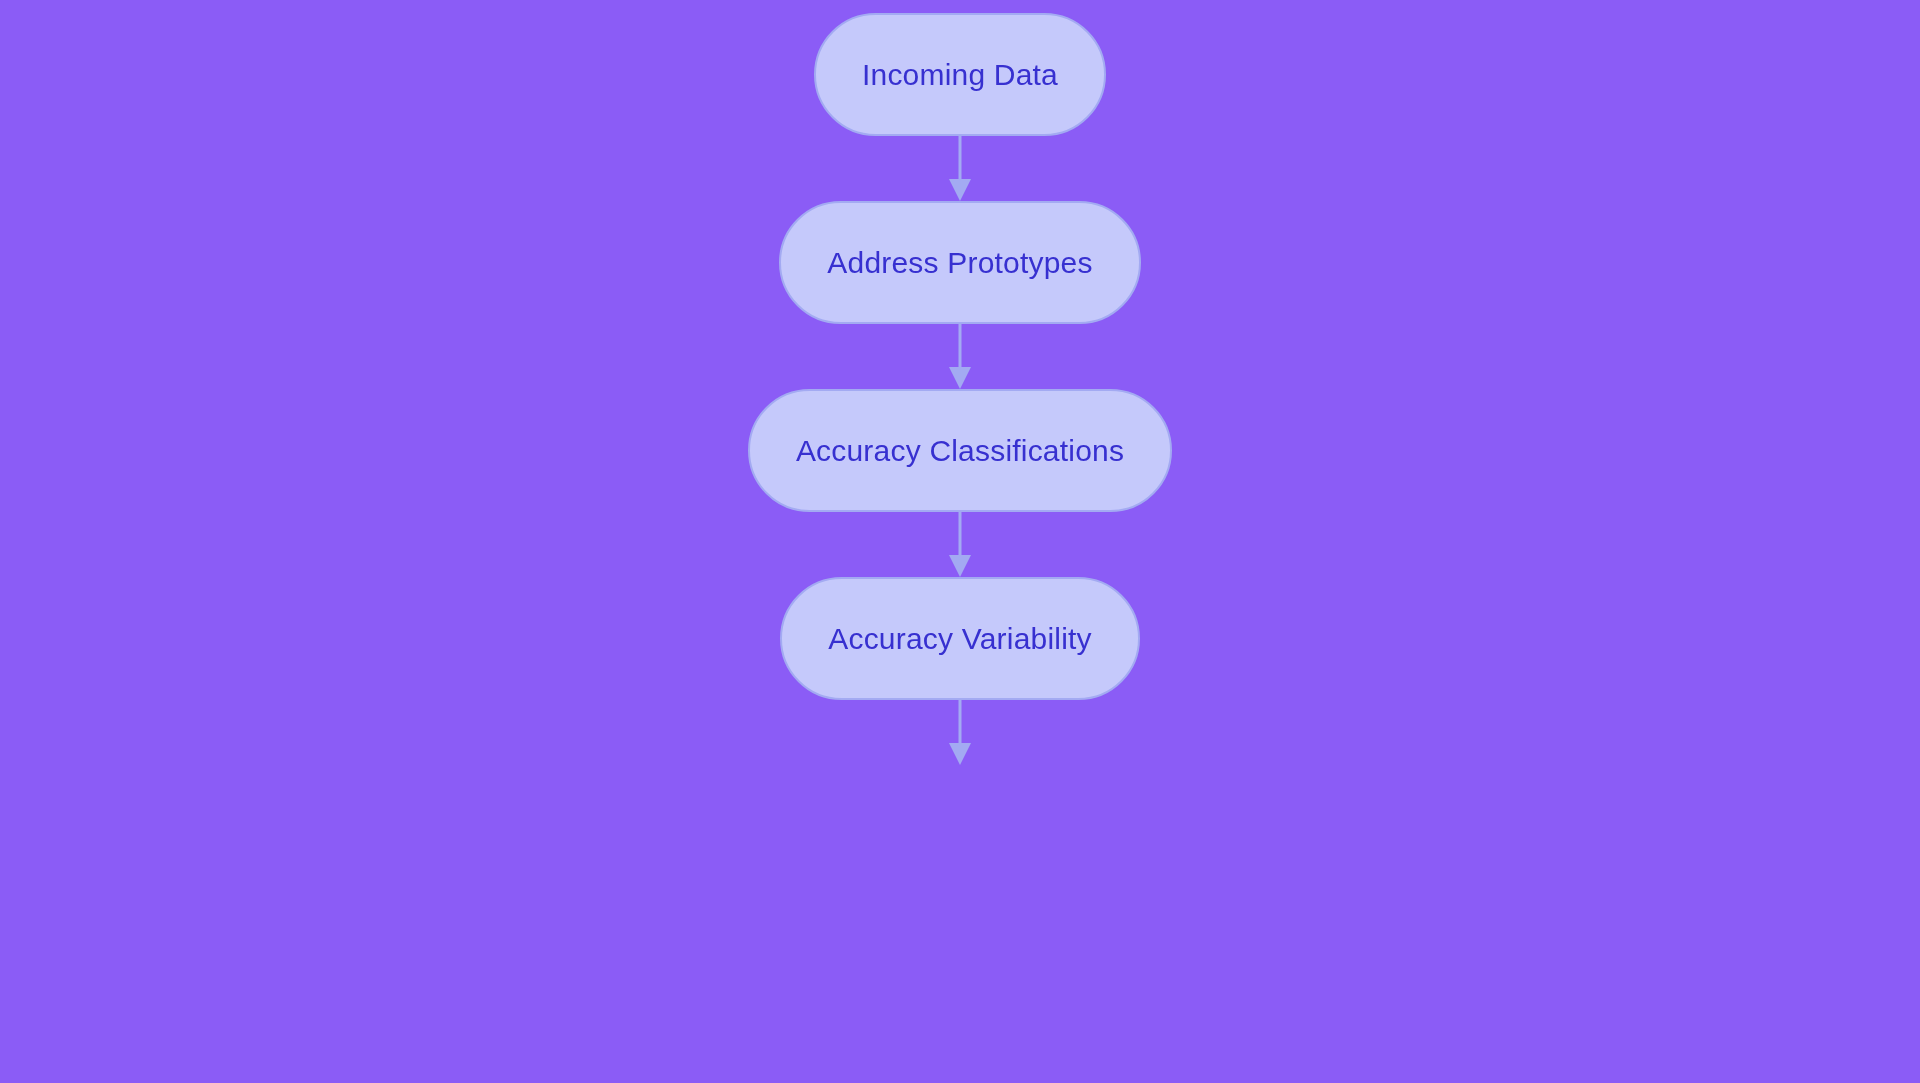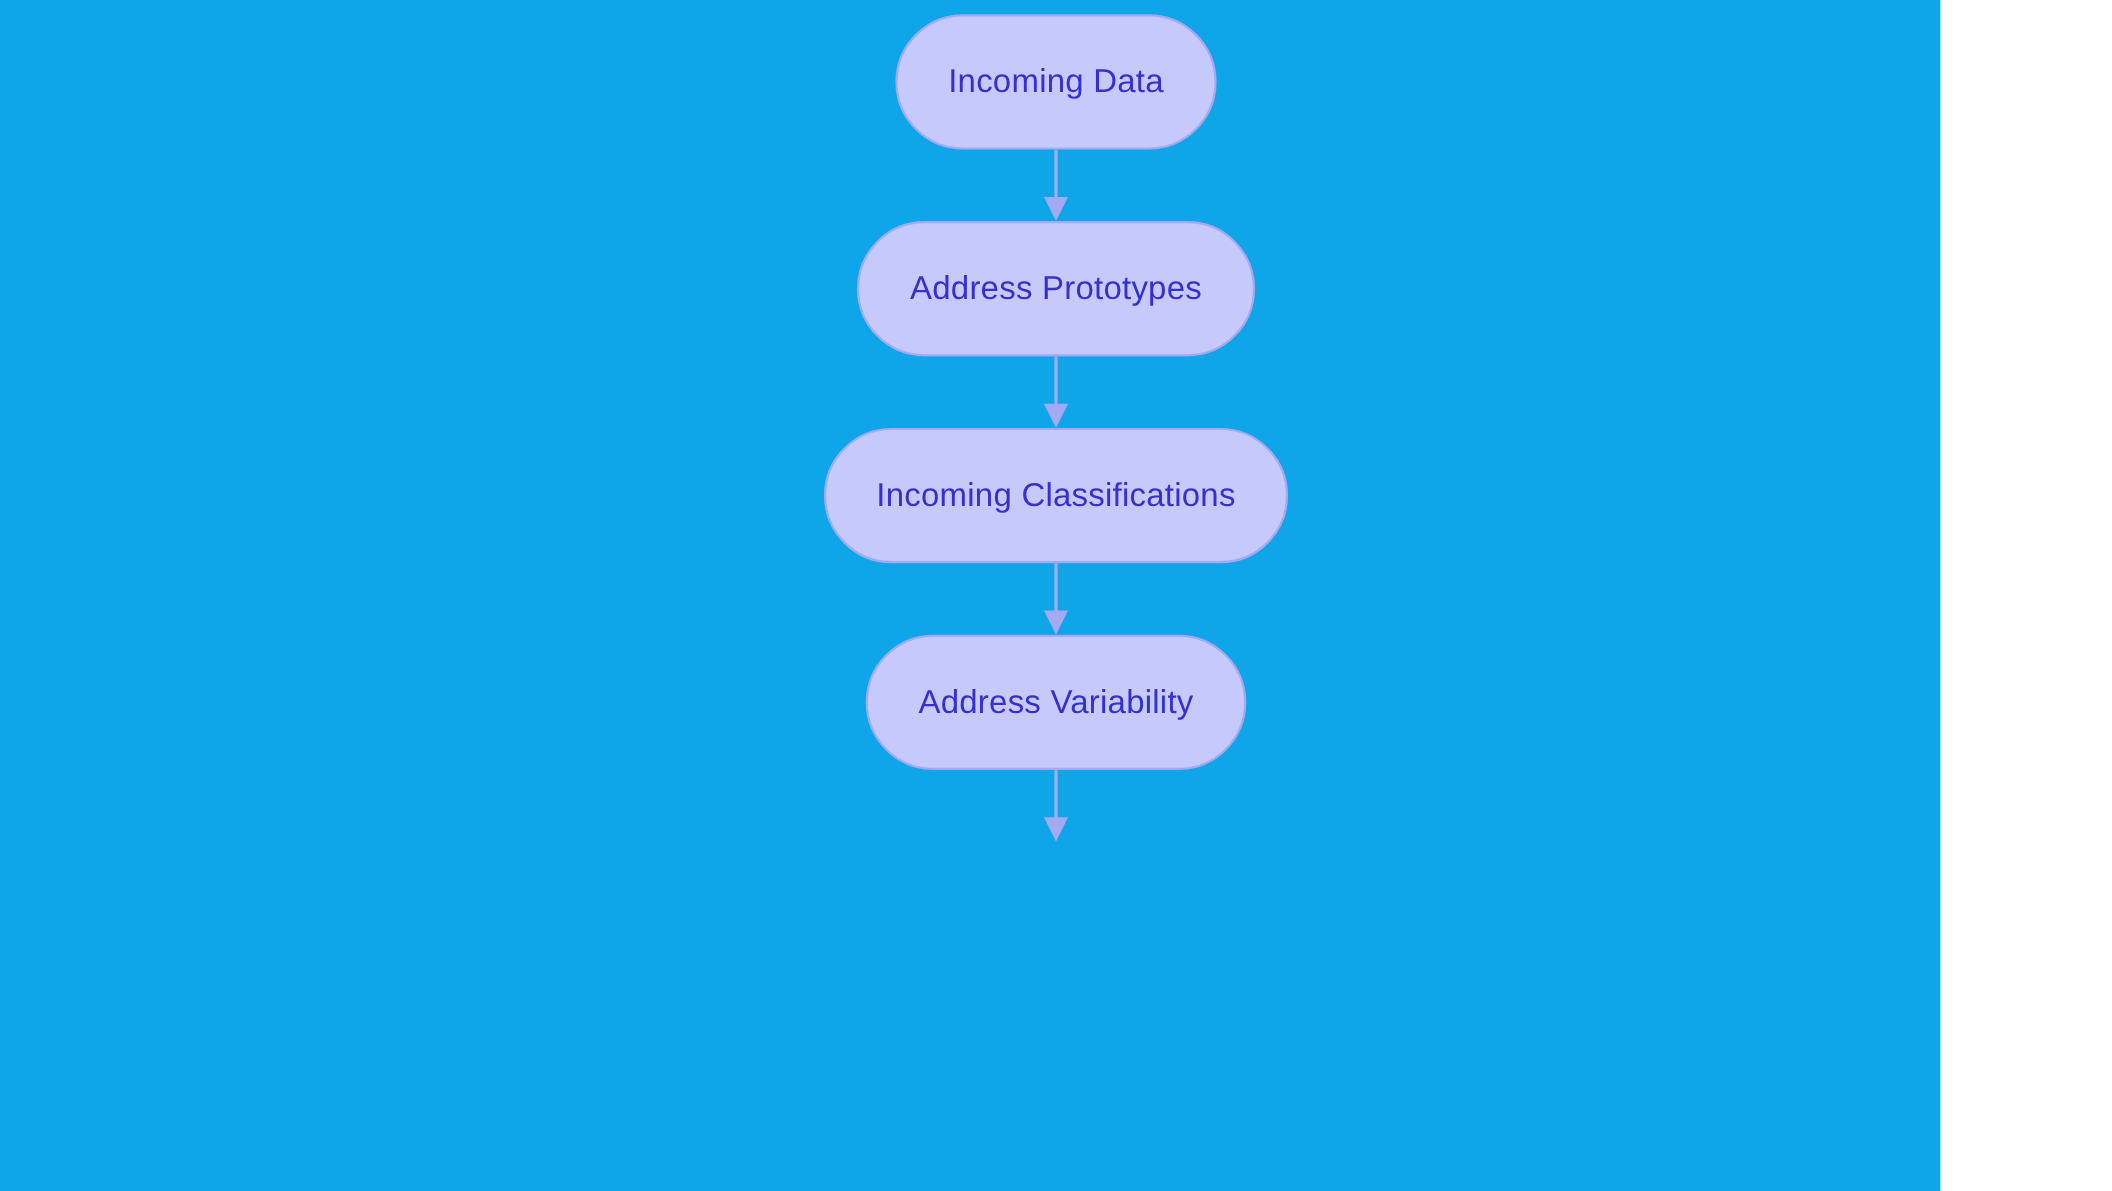--- a/index.html
+++ b/index.html
@@ -10,23 +10,23 @@
   }
   body {
     width: 1920px;
     height: 1083px;
     overflow: hidden;
     font-family: "Liberation Sans", sans-serif;
   }
 
   #flowchart-canvas {
     position: relative;
-    width: 1764px;
+    width: 1920px;
     height: 1083px;
-    background: #0ea5e9;
+    background: #8b5cf6;
   }
 
   .flow-column {
     position: absolute;
     left: 0;
     top: 0;
     width: 1920px;
     height: 1083px;
     display: flex;
     flex-direction: column;
@@ -107,30 +107,30 @@
     <div class="flow-node">
       <span class="flow-node-label">Address Prototypes</span>
     </div>
 
     <div class="flow-connector">
       <div class="conn-line"></div>
       <div class="conn-arrowhead"></div>
     </div>
 
     <div class="flow-node">
-      <span class="flow-node-label">Incoming Classifications</span>
+      <span class="flow-node-label">Accuracy Classifications</span>
     </div>
 
     <div class="flow-connector">
       <div class="conn-line"></div>
       <div class="conn-arrowhead"></div>
     </div>
 
     <div class="flow-node">
-      <span class="flow-node-label">Address Variability</span>
+      <span class="flow-node-label">Accuracy Variability</span>
     </div>
 
     <div class="flow-connector">
       <div class="conn-line"></div>
       <div class="conn-arrowhead"></div>
     </div>
 
 
   </div>
 </div>

